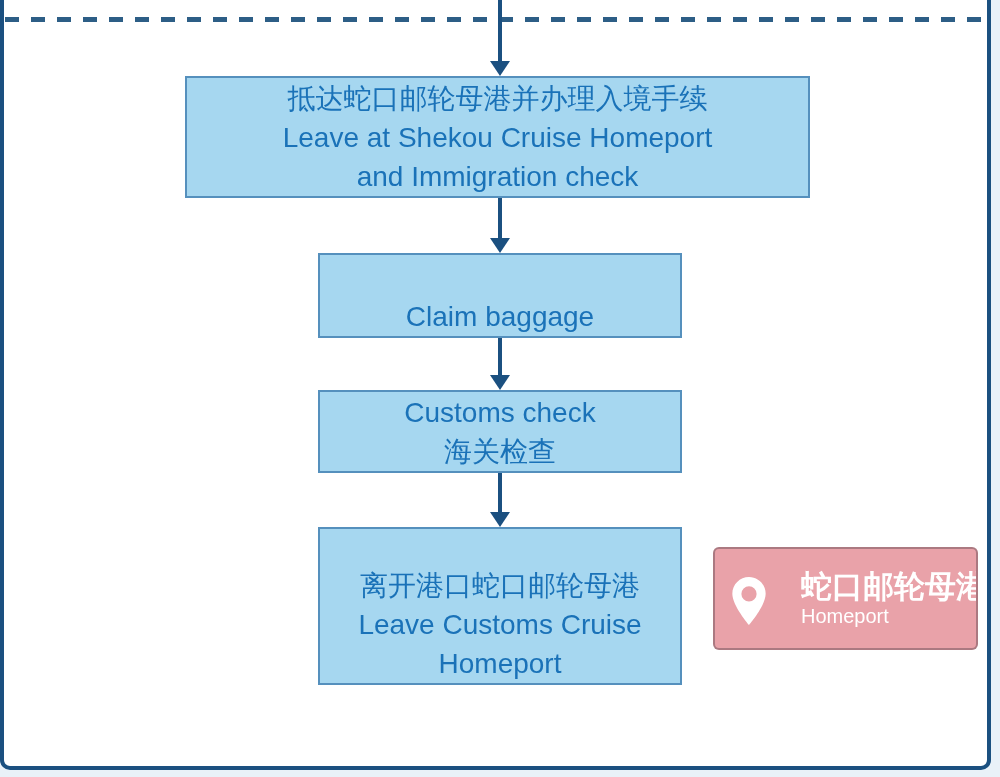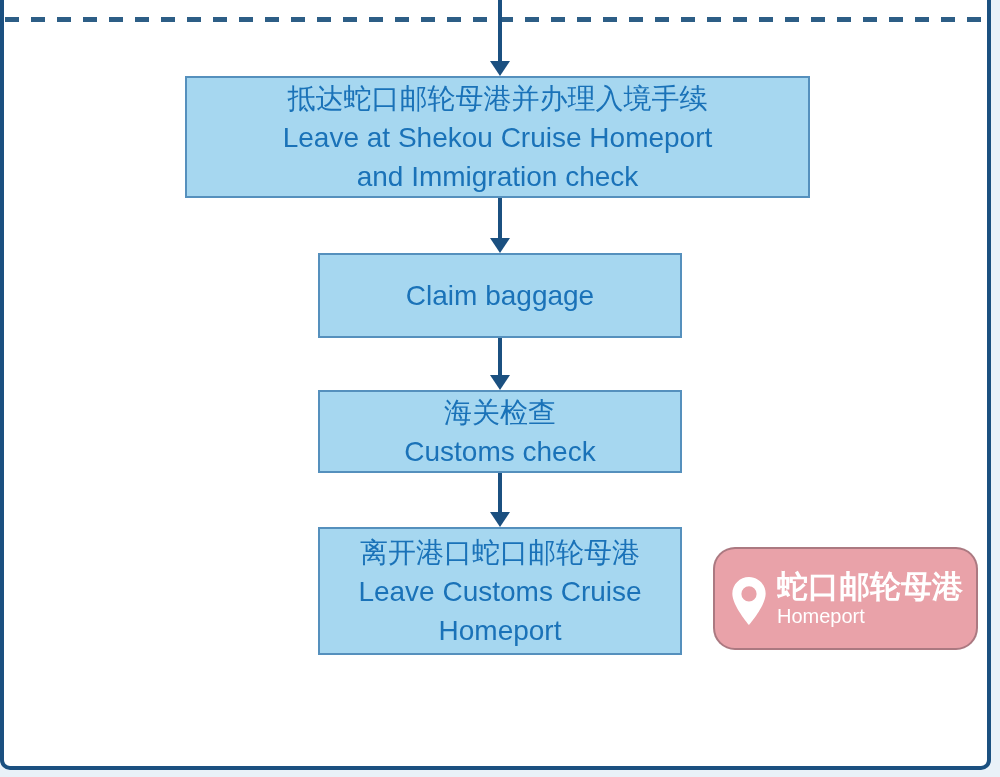--- a/index.html
+++ b/index.html
@@ -21,27 +21,27 @@
     border-radius:10px;}
   .dash-line{position:absolute;left:5px;top:17px;width:981px;height:5px;
     background:repeating-linear-gradient(to right,
       var(--dash-line,#2d5e86) 0 14px, transparent 14px 26px);}
   .vline{position:absolute;background:var(--border-navy,#1b5080);width:4px;}
   .arrowhead{position:absolute;width:0;height:0;
     border-left:10px solid transparent;border-right:10px solid transparent;
     border-top:15px solid var(--border-navy,#1b5080);}
   .flow-box{position:absolute;background:var(--box-fill,#a6d7f0);
     border:2px solid var(--box-border,#5590bd);
-    display:flex;flex-direction:column;align-items:center;justify-content:center;
+    display:flex;flex-direction:column;align-items:center;justify-content:flex-end;
     color:var(--box-text,#1a72b8);text-align:center;}
   .flow-box .line{font-size:28px;line-height:39px;white-space:nowrap;}
   .badge{position:absolute;left:713px;top:547px;width:265px;height:103px;
     background:var(--badge-fill,#e9a2a9);border:2px solid rgba(96,70,80,0.45);
-    border-radius:22px;display:flex;align-items:center;
-    color:var(--badge-text,#ffffff);padding-left:15px;}
+    border-radius:6px;display:flex;align-items:center;
+    color:var(--badge-text,#ffffff);padding-left:15px;gap:24px;}
   .badge .pin{width:38px;height:50px;flex:0 0 auto;margin-top:4px;}
   .badge .txt{margin-left:9px;overflow:hidden;}
   .badge .zh{font-size:31px;font-weight:bold;line-height:36px;white-space:nowrap;}
   .badge .en{font-size:20px;line-height:23px;white-space:nowrap;}
 </style>
 </head>
 <body>
 
 <div class="stage">
 
@@ -62,28 +62,28 @@
   <div class="arrowhead" style="left:490px;top:238px;"></div>
 
   <div class="flow-box" style="left:318px;top:253px;width:364px;height:85px;">
     <div class="line">Claim baggage</div>
   </div>
 
   <div class="vline" style="left:498px;top:338px;height:38px;"></div>
   <div class="arrowhead" style="left:490px;top:375px;"></div>
 
   <div class="flow-box" style="left:318px;top:390px;width:364px;height:83px;">
+    <div class="line">Customs check</div>
     <div class="line">海关检查</div>
-    <div class="line">Customs check</div>
   </div>
 
   <div class="vline" style="left:498px;top:473px;height:40px;"></div>
   <div class="arrowhead" style="left:490px;top:512px;"></div>
 
-  <div class="flow-box" style="left:318px;top:527px;width:364px;height:128px;">
+  <div class="flow-box" style="left:318px;top:527px;width:364px;height:158px;">
     <div class="line">离开港口蛇口邮轮母港</div>
     <div class="line">Leave Customs Cruise</div>
     <div class="line">Homeport</div>
   </div>
 
   <div class="badge">
     <svg class="pin" viewBox="0 0 36 48">
       <path fill="#ffffff" fill-rule="evenodd" d="M18 1C9.2 1 2 8.2 2 17c0 11.5 16 30 16 30s16-18.5 16-30C34 8.2 26.8 1 18 1zm0 23.5a7.3 7.3 0 1 1 0-14.6 7.3 7.3 0 0 1 0 14.6z"></path>
     </svg>
     <div class="txt">

